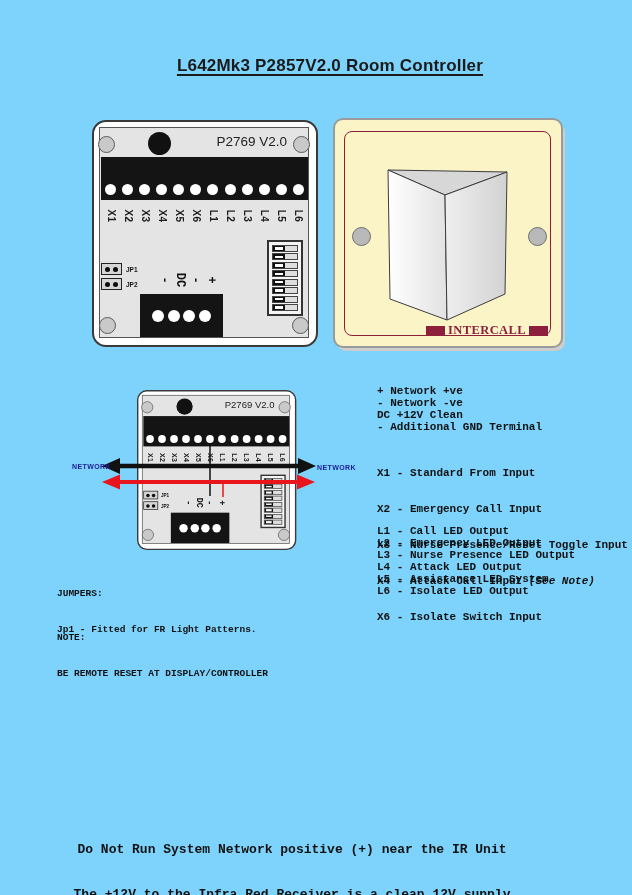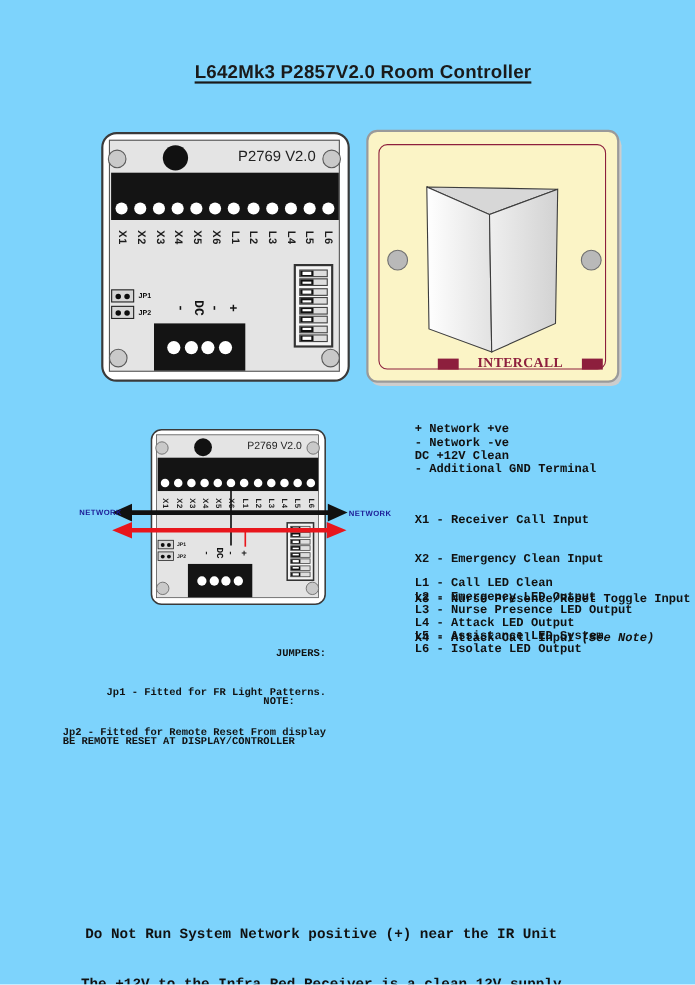--- a/index.html
+++ b/index.html
@@ -56,42 +56,42 @@
   
   .plate{position:absolute;left:333px;top:118px;width:230px;height:230px;background:var(--cream);
          border:2px solid #9a9a9a;border-radius:10px;box-sizing:border-box;
          box-shadow:3px 4px 0 -1px #cdcdcd;}
   .plate-border{position:absolute;left:9px;top:11px;right:10px;bottom:10px;
                 border:1.5px solid var(--maroon);border-radius:8px;}
   .screw{position:absolute;width:19px;height:19px;border-radius:50%;background:#b9b9b9;
          border:1px solid #6f6f6f;box-sizing:border-box;top:107px;}
   .screw.left{left:17px}.screw.right{right:14px}
   .prism-svg{position:absolute;left:0;top:0;}
-  .brand-row{position:absolute;right:13px;top:203px;display:flex;align-items:center;gap:17px;}
+  .brand-row{position:absolute;right:13px;top:203px;display:flex;align-items:center;gap:3px;}
   .brand-bar{width:19px;height:10px;background:var(--maroon);}
   .brand-text{font:bold 12.5px "Liberation Serif",serif;color:var(--maroon);letter-spacing:.4px;}
 
   
   .net-overlay{position:absolute;left:0;top:0;pointer-events:none;}
   .ln-blk{stroke:#111;}
   .hd-blk{fill:#111;}
   .ln-red{stroke:var(--red);}
   .hd-red{fill:var(--red);}
   .net-label{position:absolute;font:bold 7px "Liberation Sans",sans-serif;color:var(--navy);letter-spacing:.4px;}
   .net-label.left{left:72px;top:463px;}
   .net-label.right{left:317px;top:464px;}
 
   
   .mono{font-family:"Liberation Mono",monospace;font-weight:bold;color:#111;}
   .io-block{position:absolute;left:377px;font-size:11px;line-height:12px;white-space:pre;}
   #power{top:385px}
   #inputs{top:443px}
   #outputs{top:525px}
   .io-line .note{font-style:italic;font-weight:bold;}
-  .left-block{position:absolute;left:57px;font-size:9.5px;line-height:12px;white-space:pre;text-align:right;}
+  .left-block{position:absolute;left:57px;font-size:9.5px;line-height:12px;white-space:pre;}
   #jumpers{top:564px}
   #note{top:608px}
   .warning{position:absolute;left:0;top:812px;width:584px;text-align:center;
            font-size:13px;line-height:15px;white-space:pre;}
 </style>
 </head>
 <body>
 
 <div class="page">
 
@@ -414,32 +414,32 @@
     <polygon class="hd-red" points="102,482 120,474.5 120,489.5"></polygon>
     <polygon class="hd-red" points="315,482 297,474.5 297,489.5"></polygon>
     <line class="ln-red" x1="223" y1="482" x2="223" y2="497" stroke-width="1.5"></line>
   </svg>
   <div class="net-label left">NETWORK</div>
   <div class="net-label right">NETWORK</div>
 
   <div class="io-block mono" id="power"><div class="io-line">+ Network +ve</div><div class="io-line">- Network -ve</div><div class="io-line">DC +12V Clean</div><div class="io-line">- Additional GND Terminal</div></div>
 
   <div class="io-block mono" id="inputs">
-    <div class="io-line"><span>X1 - Receiver Call Input</span><em class="note"></em></div>
-    <div class="io-line"><span>X2 - Emergency Clean Input</span><em class="note"></em></div>
+    <div class="io-line"><span>X1 - Standard From Input</span><em class="note"></em></div>
+    <div class="io-line"><span>X2 - Emergency Call Input</span><em class="note"></em></div>
     <div class="io-line"><span>X3 - Nurse Presence/Reset Toggle Input</span><em class="note"></em></div>
     <div class="io-line"><span>X4 - Attack Call Input </span><em class="note">(See Note)</em></div>
-  </div>
-
-  <div class="io-block mono" id="outputs"><div class="io-line">L1 - Call LED Clean</div><div class="io-line">L2 - Emergency LED Output</div><div class="io-line">L3 - Nurse Presence LED Output</div><div class="io-line">L4 - Attack LED Output</div><div class="io-line">L5 - Assistance LED System</div><div class="io-line">L6 - Isolate LED Output</div></div>
+    <div class="io-line"><span>X6 - Isolate Switch Input</span><em class="note"></em></div>
+  </div>
+
+  <div class="io-block mono" id="outputs"><div class="io-line">L1 - Call LED Output</div><div class="io-line">L2 - Emergency LED Output</div><div class="io-line">L3 - Nurse Presence LED Output</div><div class="io-line">L4 - Attack LED Output</div><div class="io-line">L5 - Assistance LED System</div><div class="io-line">L6 - Isolate LED Output</div></div>
 
   <div class="left-block mono" id="jumpers">
     <div>JUMPERS:</div>
     <div>Jp1 - Fitted for FR Light Patterns.</div>
-    <div>Jp2 - Fitted for Remote Reset From display</div>
   </div>
   <div class="left-block mono" id="note">
     <div>NOTE:</div>
     <div>BE REMOTE RESET AT DISPLAY/CONTROLLER</div>
   </div>
 
   <div class="warning mono">
     <div>Do Not Run System Network positive (+) near the IR Unit</div>
     <div>The +12V to the Infra Red Receiver is a clean 12V supply</div>
     

